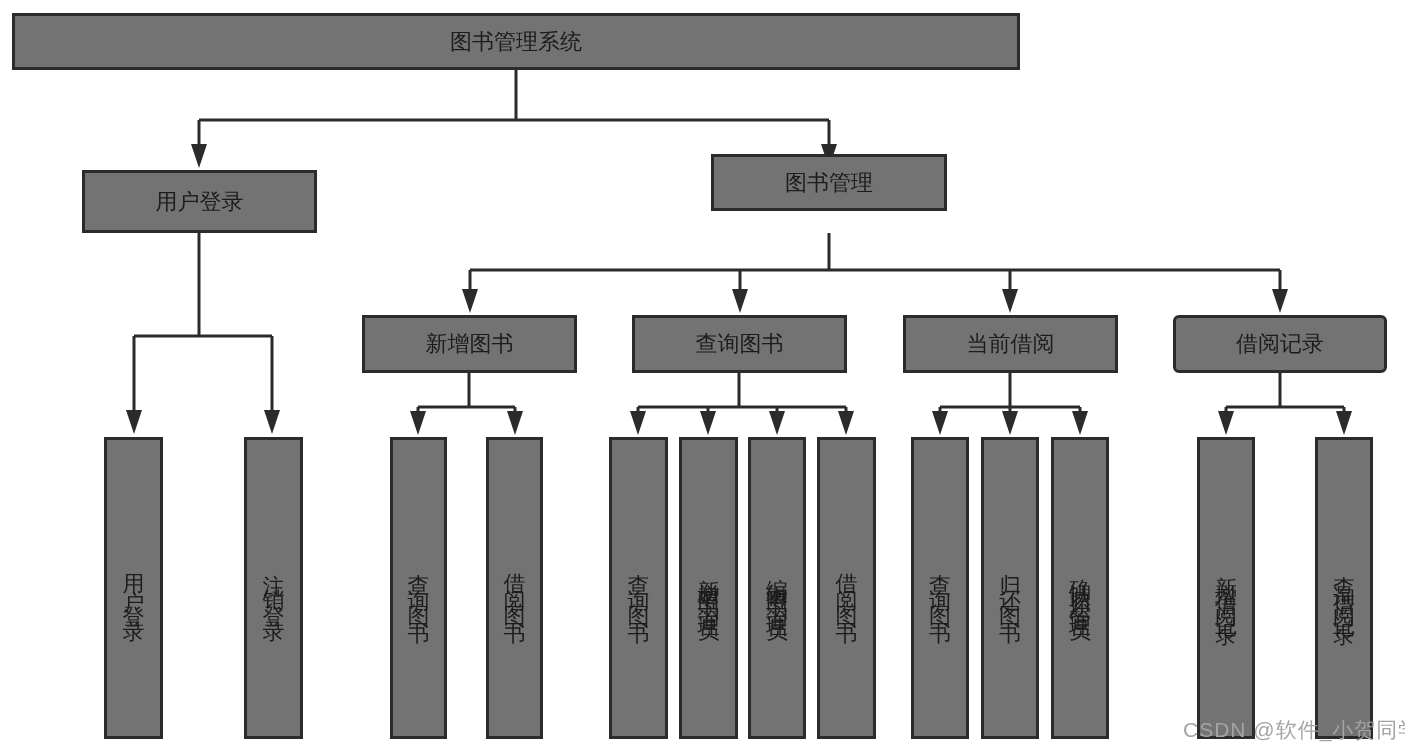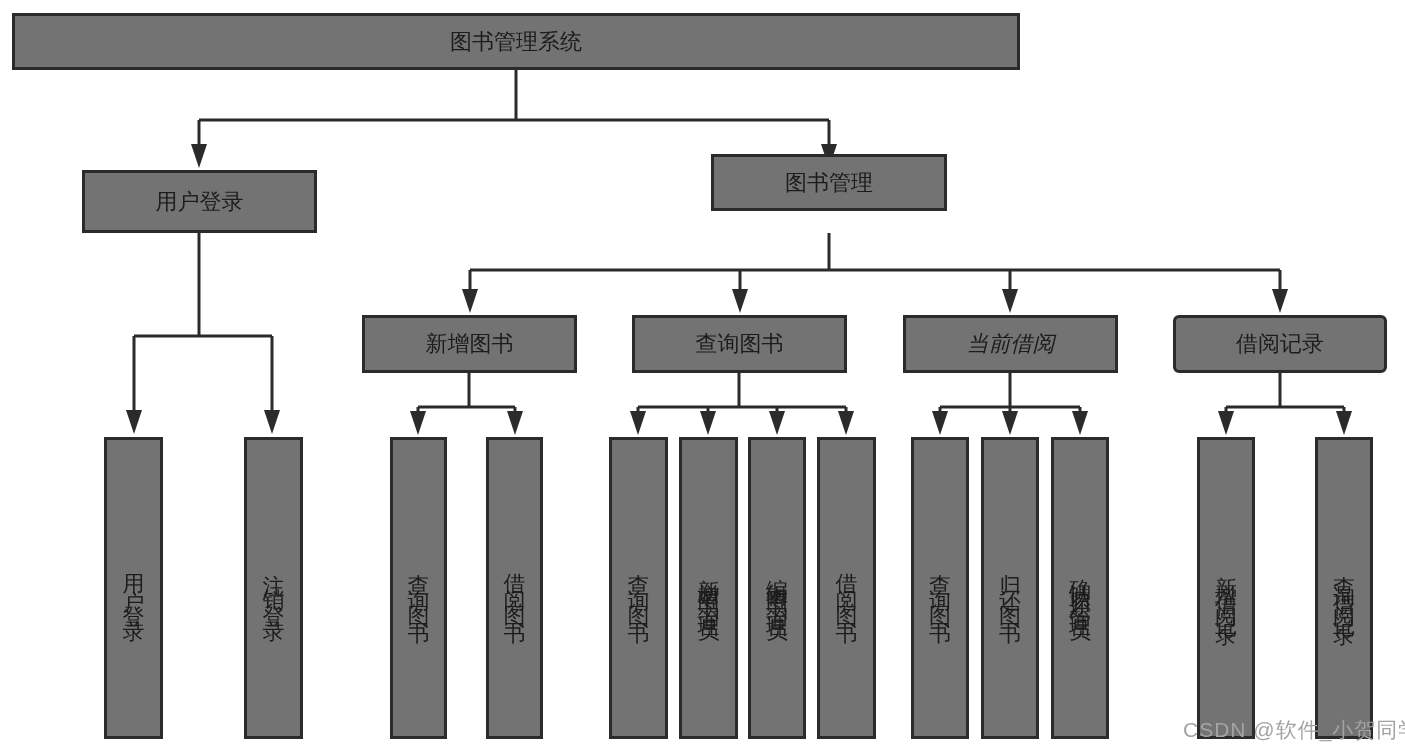--- a/index.html
+++ b/index.html
@@ -129,21 +129,21 @@
     </g>
   </svg>
 
   <div class="node" style="left:12px; top:13px; width:1008px; height:57px;">图书管理系统</div>
 
   <div class="node" style="left:82px; top:170px; width:235px; height:63px;">用户登录</div>
   <div class="node" style="left:711px; top:154px; width:236px; height:57px;">图书管理</div>
 
   <div class="node" style="left:362px; top:315px; width:215px; height:58px;">新增图书</div>
   <div class="node" style="left:632px; top:315px; width:215px; height:58px;">查询图书</div>
-  <div class="node" style="left:903px; top:315px; width:215px; height:58px;font-style:italic;">当前借阅</div>
+  <div class="node" style="left:903px; top:315px; width:215px; height:58px;">当前借阅</div>
   <div class="node" style="left:1173px; top:315px; width:214px; height:58px;border-radius:6px;">借阅记录</div>
 
   <div class="node vnode vshort" style="left:104px; top:437px; width:59px; height:302px;">用户登录</div>
   <div class="node vnode vshort" style="left:244px; top:437px; width:59px; height:302px;">注销登录</div>
 
   <div class="node vnode vshort" style="left:390px; top:437px; width:57px; height:302px;">查询图书</div>
   <div class="node vnode vshort" style="left:486px; top:437px; width:57px; height:302px;">借阅图书</div>
 
   <div class="node vnode vshort" style="left:609px; top:437px; width:59px; height:302px;">查询图书</div>
   <div class="node vnode vlong" style="left:679px; top:437px; width:59px; height:302px;">新增图书（管理员）</div>

